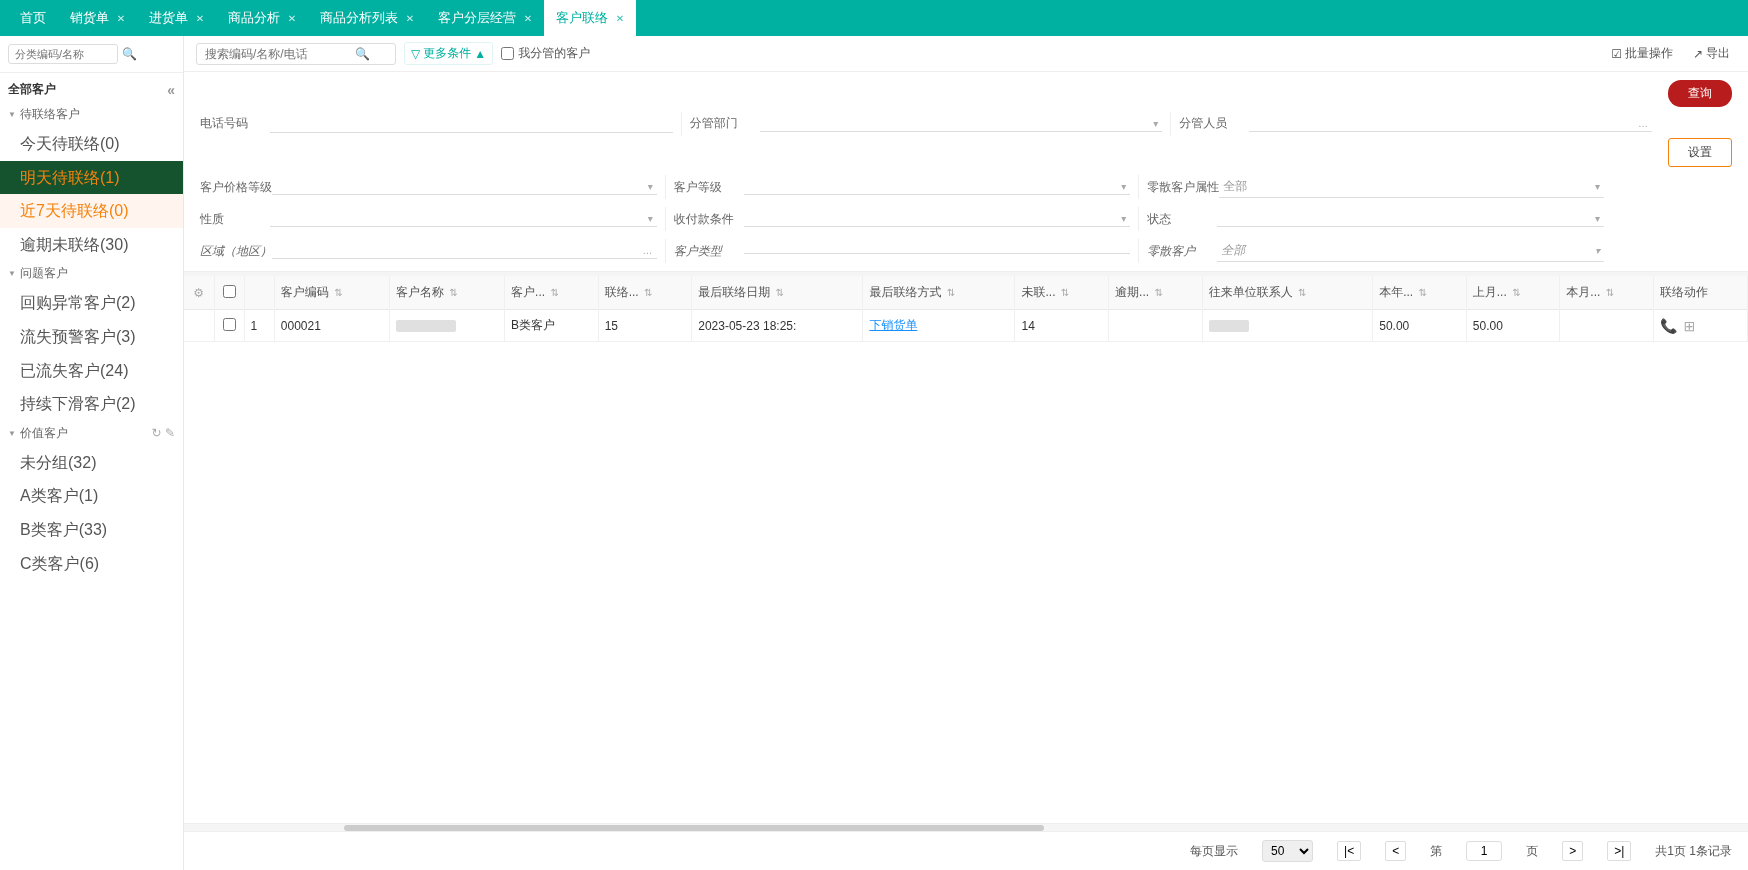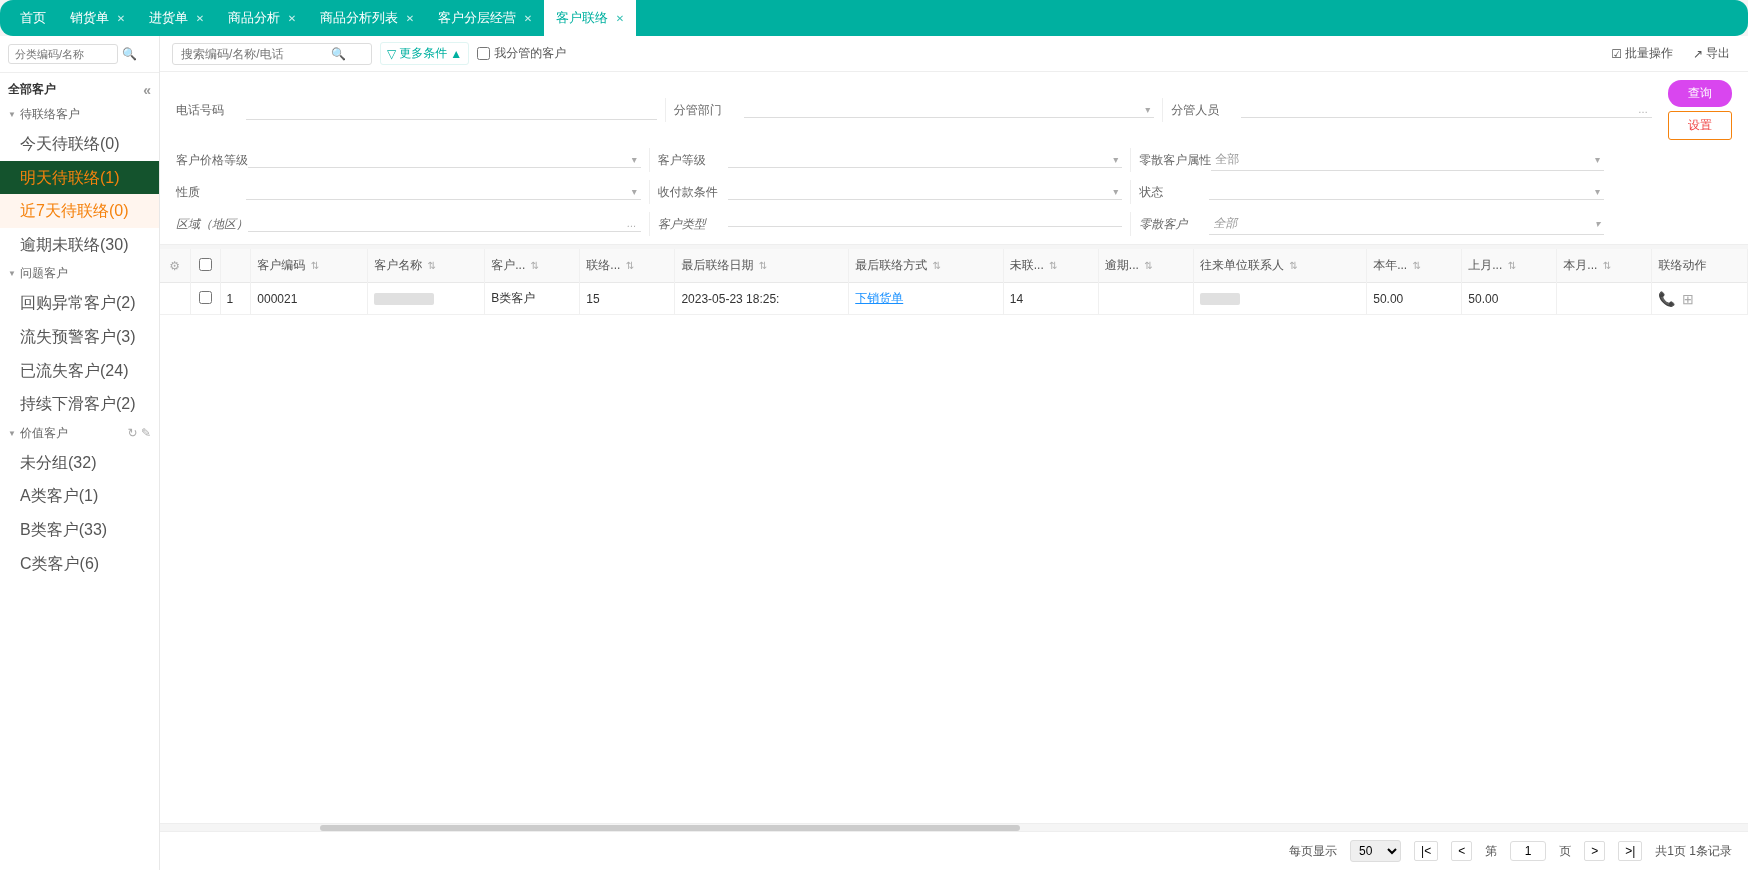--- a/index.html
+++ b/index.html
@@ -5,21 +5,20 @@
     * { box-sizing: border-box; margin: 0; padding: 0; }
     body { font-family: 'Microsoft YaHei', Arial, sans-serif; font-size: 12px; background: #f5f5f5; color: #333; }
 
     
     .top-nav {
       display: flex;
       align-items: center;
       background: #00b0a0;
       height: 36px;
       padding: 0 8px;
-      border-radius: 13px;
     }
     .nav-item {
       color: #fff;
       padding: 0 12px;
       height: 36px;
       line-height: 36px;
       cursor: pointer;
       font-size: 13px;
       white-space: nowrap;
     }
@@ -32,21 +31,21 @@
 
     
     .main-layout {
       display: flex;
       height: calc(100vh - 36px);
       overflow: hidden;
     }
 
     
     .sidebar {
-      width: 160px;
+      width: 184px;
       background: #fff;
       border-right: 1px solid #e8e8e8;
       overflow-y: auto;
       flex-shrink: 0;
       padding-bottom: 10px;
     }
     .sidebar-search {
       display: flex;
       align-items: center;
       padding: 8px 8px;
@@ -212,38 +211,39 @@
       justify-content: space-between;
       border-bottom: 1px solid #ddd;
       padding: 2px 4px;
       cursor: pointer;
       color: #999;
       font-size: 12px;
     }
     .filter-select .arrow { color: #aaa; font-size: 10px; }
     .filter-divider { width: 1px; background: #eee; height: 24px; }
     .query-btn {
-      background: #d946ef;
+      background: #b91c1c;
       color: #fff;
       border: none;
       border-radius: 13px;
       padding: 5px 20px;
       cursor: pointer;
       font-size: 12px;
       white-space: nowrap;
     }
     .setting-btn {
       background: #fff;
-      color: #ef4444;
+      color: #404040;
       border: 1px solid #f5820d;
       border-radius: 3px;
       padding: 5px 16px;
       cursor: pointer;
       font-size: 12px;
       white-space: nowrap;
+      margin-top: 27px;
     }
     .action-btns {
       display: flex;
       flex-direction: column;
       gap: 4px;
       margin-left: 8px;
     }
 
     
     .table-container {
@@ -288,21 +288,21 @@
     
     .table-footer {
       display: flex;
       align-items: center;
       justify-content: flex-end;
       padding: 8px 16px;
       background: #fff;
       border-top: 1px solid #eee;
       font-size: 12px;
       color: #555;
-      gap: 13px;
+      gap: 24px;
     }
     .page-size-select {
       border: 1px solid #ddd;
       border-radius: 3px;
       padding: 2px 4px;
       font-size: 12px;
       cursor: pointer;
     }
     .page-nav-btn {
       border: 1px solid #ddd;

